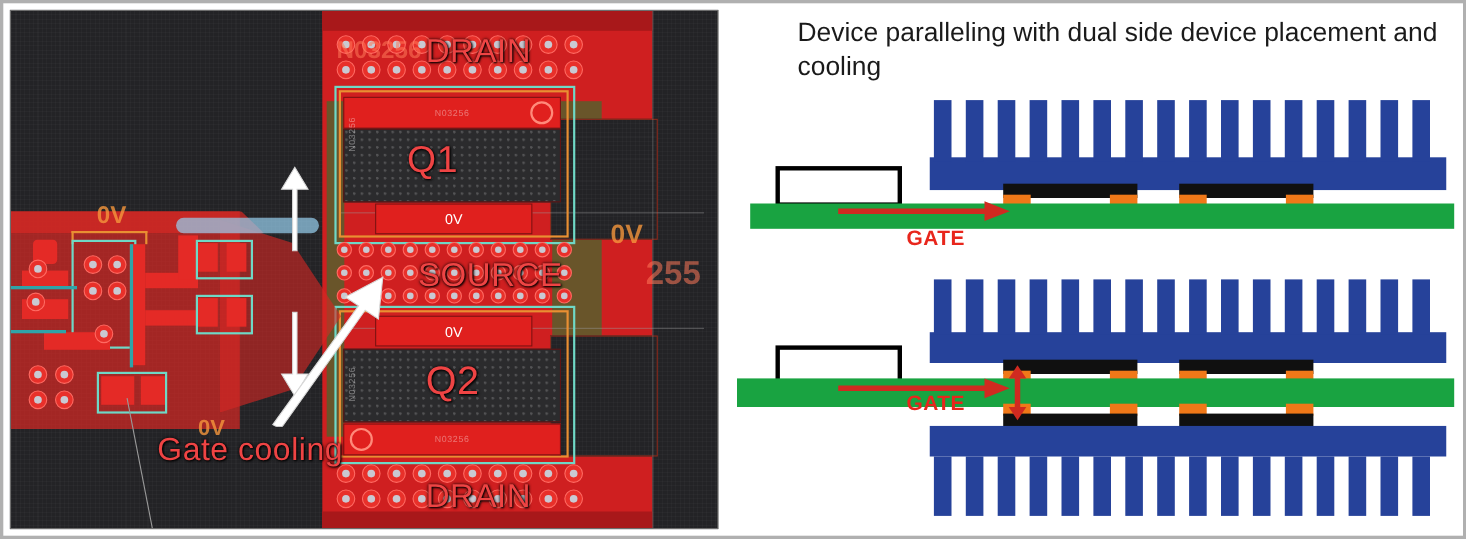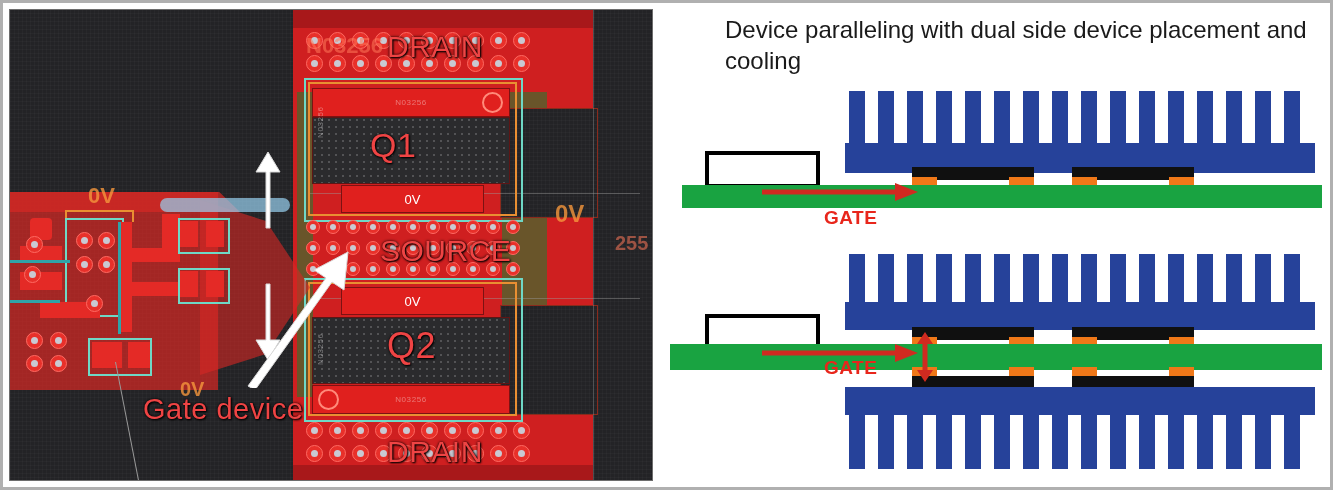--- a/index.html
+++ b/index.html
@@ -180,21 +180,21 @@
         <div class="via sm"></div>
       <div class="via sm"></div>
         <div class="via sm"></div>
       <div class="via sm"></div>
         <div class="via sm"></div>
       <div class="via sm"></div>
     </div>
     <div class="silk" style="left:370px;top:224px;font-size:30px;">SOURCE</div>
 
     <div class="silk-orange" style="left:545px;top:190px;font-size:24px;">0V</div>
-    <div class="silk-red" style="left:605px;top:222px;font-size:20px;">255</div>
+    <div class="silk-red" style="left:577px;top:222px;font-size:30px;">255</div>
 
     <div class="orange-outline" style="left:298px;top:272px;width:205px;height:130px;"></div>
     <div class="padstrip" style="left:331px;top:277px;width:141px;height:26px;">
       <span style="position:static;font-size:13px;">0V</span>
     </div>
     <div class="devbody" style="left:302px;top:307px;width:196px;height:65px;"></div>
     <div class="silk" style="left:377px;top:315px;font-size:36px;">Q2</div>
     <div class="padstrip" style="left:302px;top:375px;width:196px;height:27px;">
       <span class="silk-faint" style="position:static;">N03256</span>
     </div>
@@ -270,21 +270,21 @@
     <div class="copper-lt" style="left:118px;top:332px;width:22px;height:26px;"></div>
 
     <div style="position:absolute;left:0;top:250px;width:60px;height:3px;background:#2fa3a8;"></div>
     <div style="position:absolute;left:0;top:290px;width:50px;height:3px;background:#2fa3a8;"></div>
     <div style="position:absolute;left:108px;top:212px;width:3px;height:112px;background:#2fa3a8;"></div>
 
     <div style="position:absolute;left:150px;top:188px;width:130px;height:14px;background:rgba(150,205,235,.72);border-radius:7px;"></div>
 
     <div class="thinline" style="left:105px;top:352px;width:1px;height:135px;transform:rotate(-11deg);transform-origin:top;"></div>
 
-    <div class="silk" style="left:133px;top:383px;font-size:29px;">Gate device</div>
+    <div class="silk" style="left:133px;top:383px;font-size:29px;">Gate cooling</div>
 
     <svg class="warrow" style="left:238px;top:140px;" width="40" height="80" viewBox="0 0 40 80">
       <path d="M18 78 L18 22 L8 22 L20 2 L32 22 L22 22 L22 78 Z" fill="#ffffff" stroke="#d8d8d8" stroke-width="1"></path>
     </svg>
     <svg class="warrow" style="left:238px;top:272px;" width="40" height="80" viewBox="0 0 40 80">
       <path d="M18 2 L18 58 L8 58 L20 78 L32 58 L22 58 L22 2 Z" fill="#ffffff" stroke="#d8d8d8" stroke-width="1"></path>
     </svg>
     <svg class="warrow" style="left:230px;top:228px;" width="120" height="150" viewBox="0 0 120 150">
       <path d="M8 148 L86 40 L74 32 L108 14 L104 52 L92 44 L15 152 Z" fill="#ffffff" stroke="#d8d8d8" stroke-width="1"></path>
     </svg>

